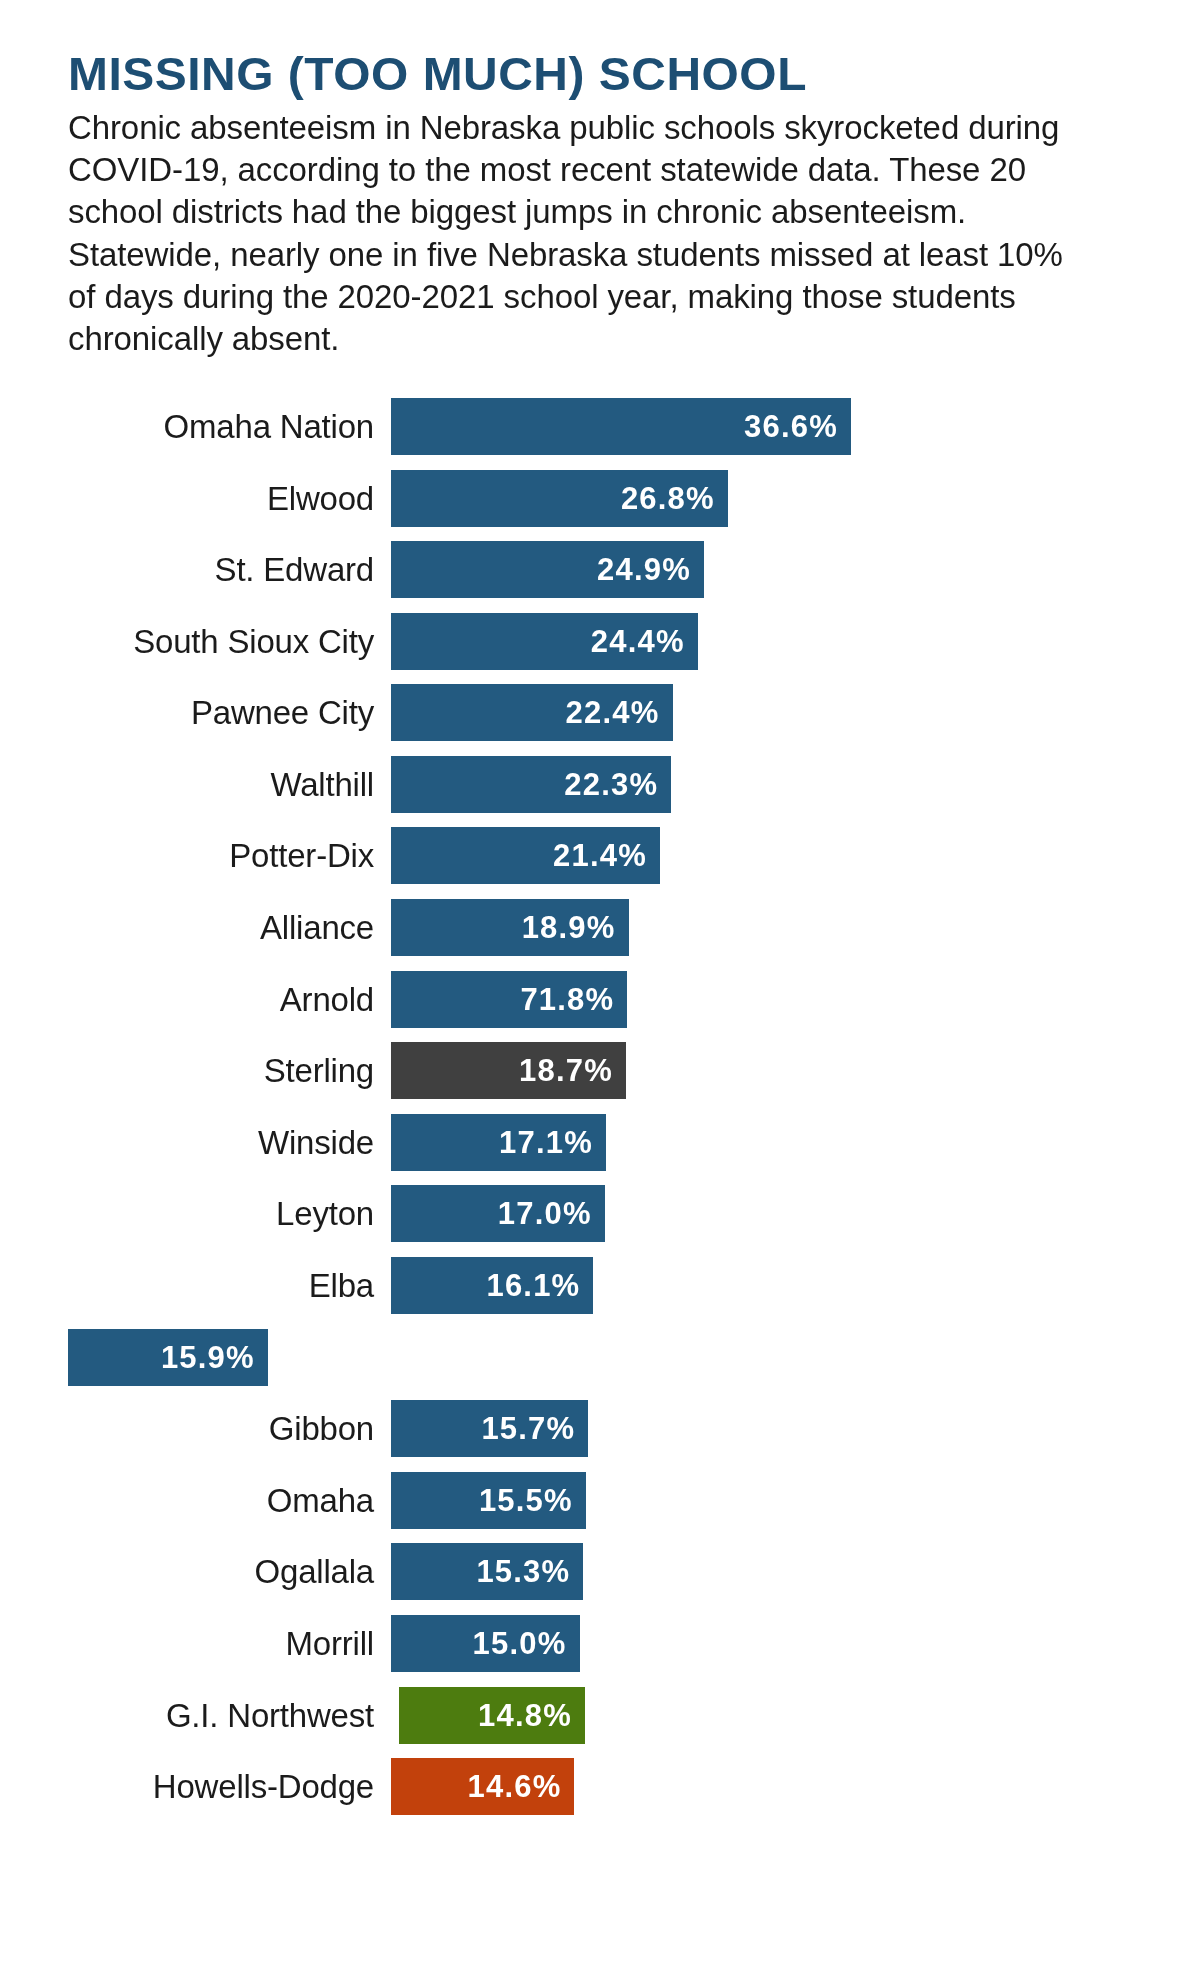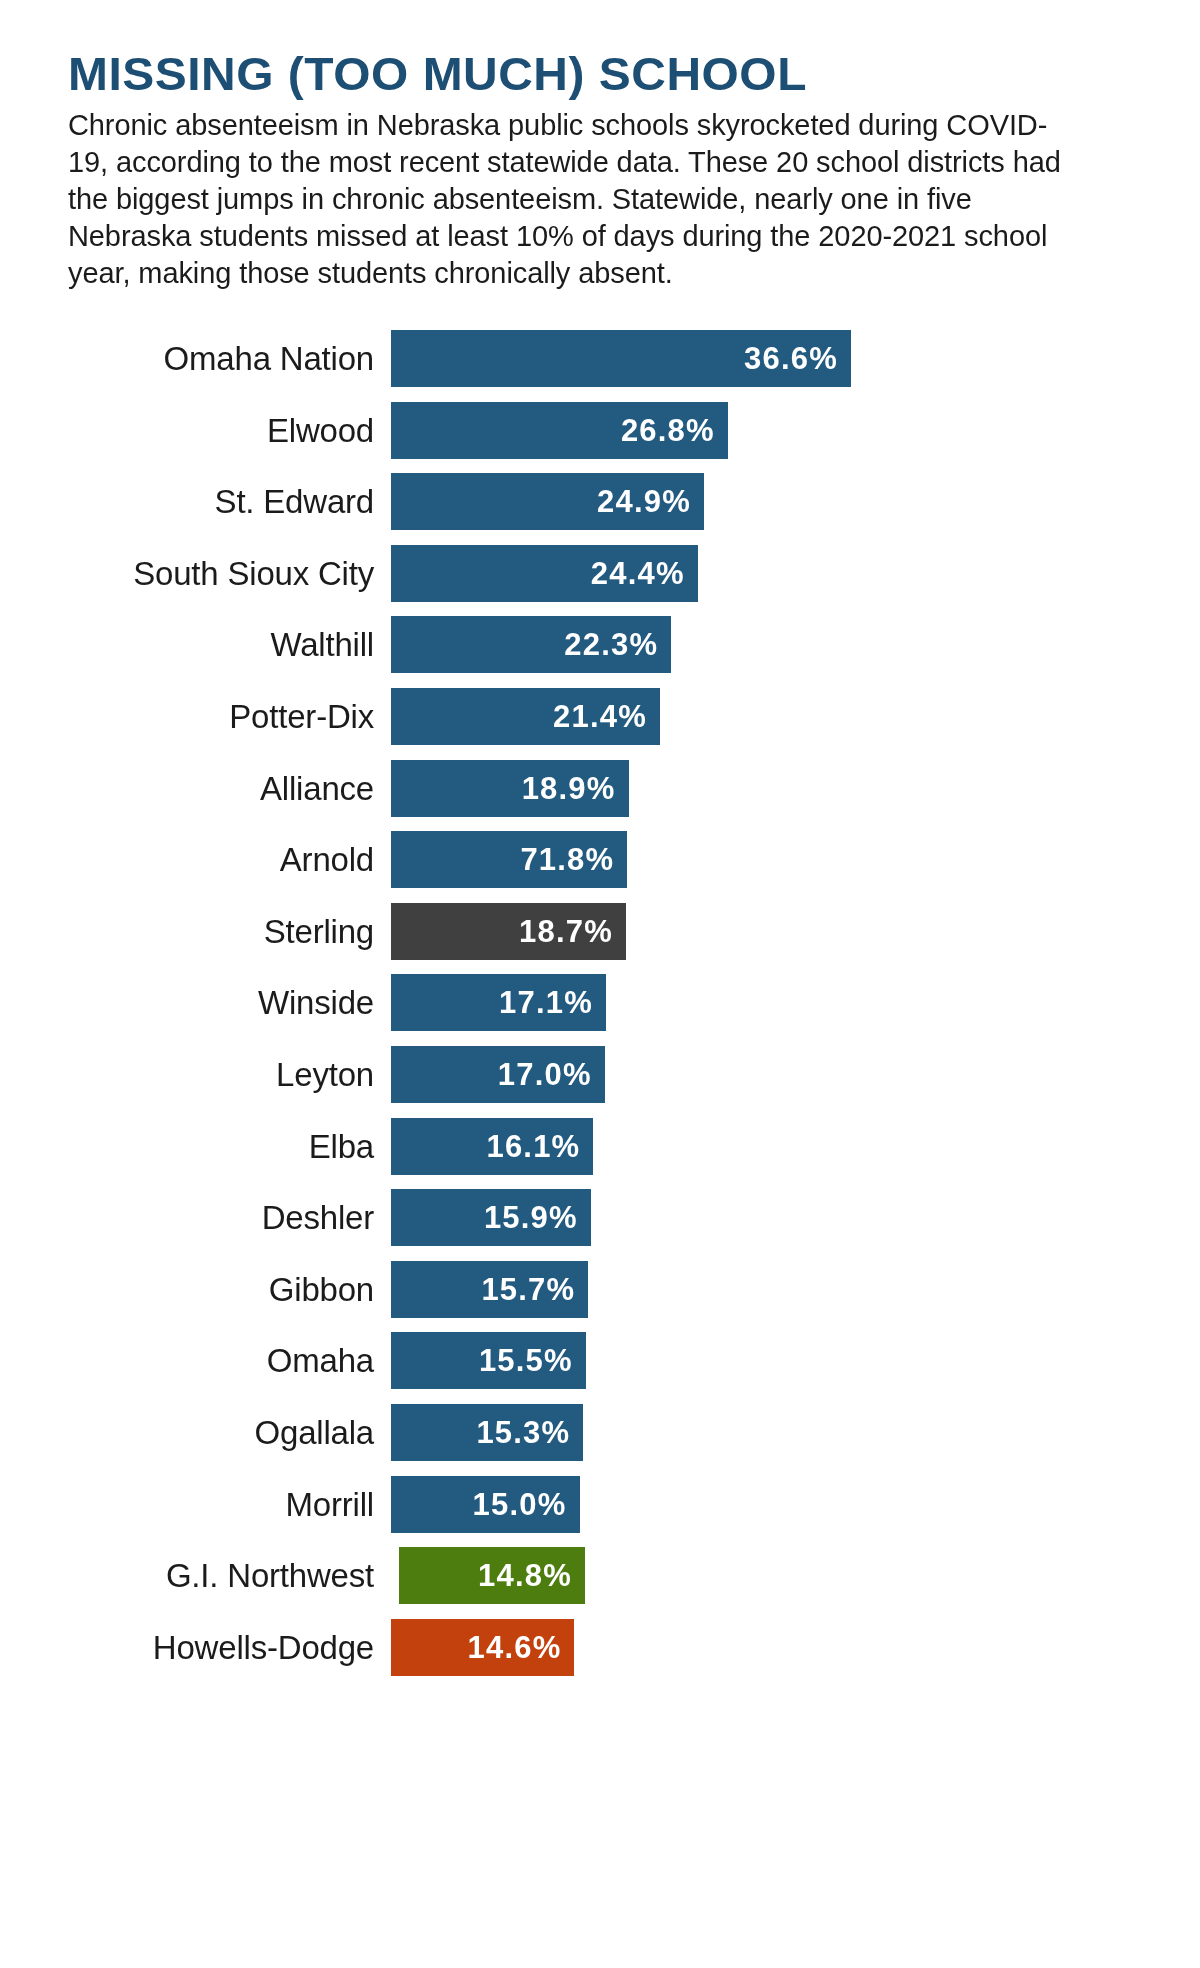--- a/index.html
+++ b/index.html
@@ -26,21 +26,21 @@
     line-height: 1.0;
     font-weight: 800;
     letter-spacing: 0.5px;
     color: #1d4e73;
     margin: 0 0 10px 0;
     font-stretch: condensed;
     transform: scaleX(1.02);
     transform-origin: left center;
   }
   .subtitle {
-    font-size: 29px;
+    font-size: 33px;
     line-height: 1.28;
     color: #1b1b1b;
     margin: 0;
     max-width: 1010px;
     letter-spacing: -0.1px;
   }
   .chart {
     margin-top: 36px;
     position: relative;
   }
@@ -119,20 +119,28 @@
       </div>
       <div class="row">
         <div class="cat-label">South Sioux City</div>
         <div class="bar-wrap">
           <div class="bar" style="width: 306.667px; background: rgb(35, 90, 128);">
             <span class="bar-value">24.4%</span>
           </div>
         </div>
       </div>
       <div class="row">
+        <div class="cat-label">Pawnee City</div>
+        <div class="bar-wrap">
+          <div class="bar" style="width: 281.53px; background: rgb(35, 90, 128);">
+            <span class="bar-value">22.4%</span>
+          </div>
+        </div>
+      </div>
+      <div class="row">
         <div class="cat-label">Walthill</div>
         <div class="bar-wrap">
           <div class="bar" style="width: 280.273px; background: rgb(35, 90, 128);">
             <span class="bar-value">22.3%</span>
           </div>
         </div>
       </div>
       <div class="row">
         <div class="cat-label">Potter-Dix</div>
         <div class="bar-wrap">
@@ -183,21 +191,20 @@
       </div>
       <div class="row">
         <div class="cat-label">Elba</div>
         <div class="bar-wrap">
           <div class="bar" style="width: 202.35px; background: rgb(35, 90, 128); align-items: center;">
             <span class="bar-value">16.1%</span>
           </div>
         </div>
       </div>
       <div class="row">
-        <div class="cat-label">Deshler</div>
         <div class="bar-wrap">
           <div class="bar" style="width: 199.836px; background: rgb(35, 90, 128);">
             <span class="bar-value">15.9%</span>
           </div>
         </div>
       </div>
       <div class="row">
         <div class="cat-label">Gibbon</div>
         <div class="bar-wrap">
           <div class="bar" style="width: 197.322px; background: rgb(35, 90, 128);">

